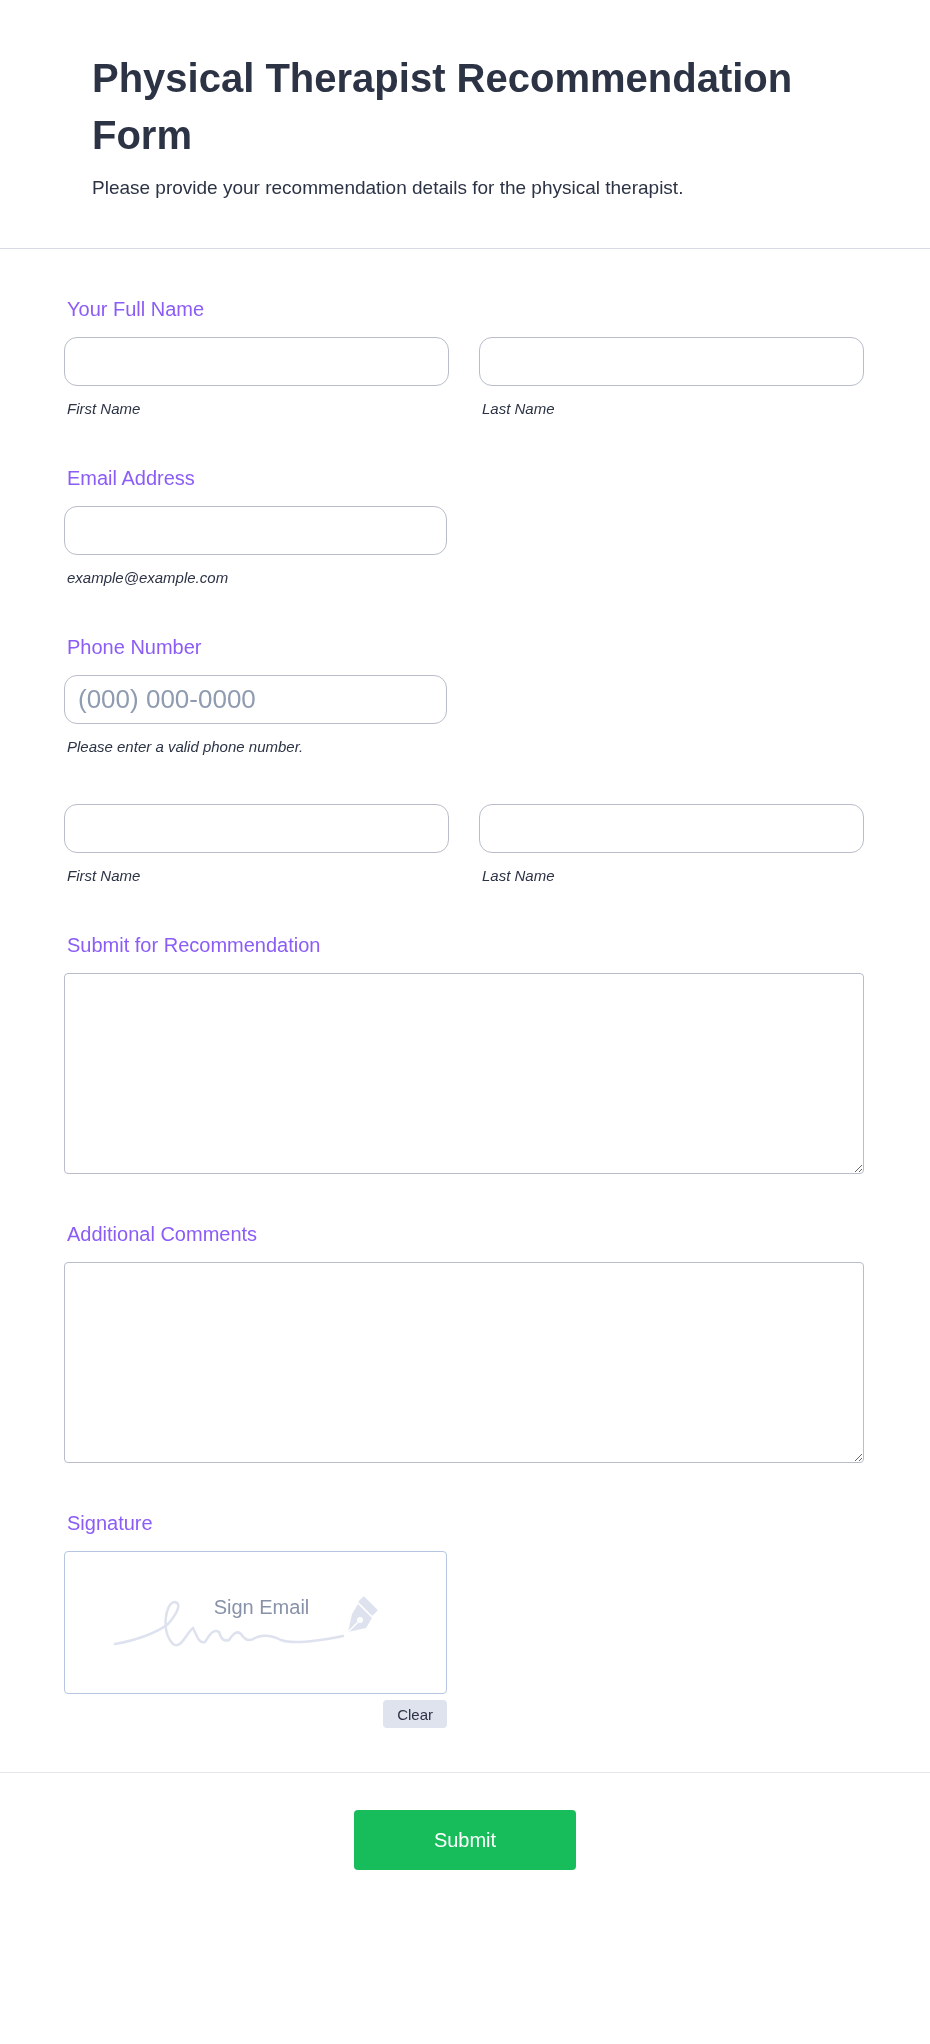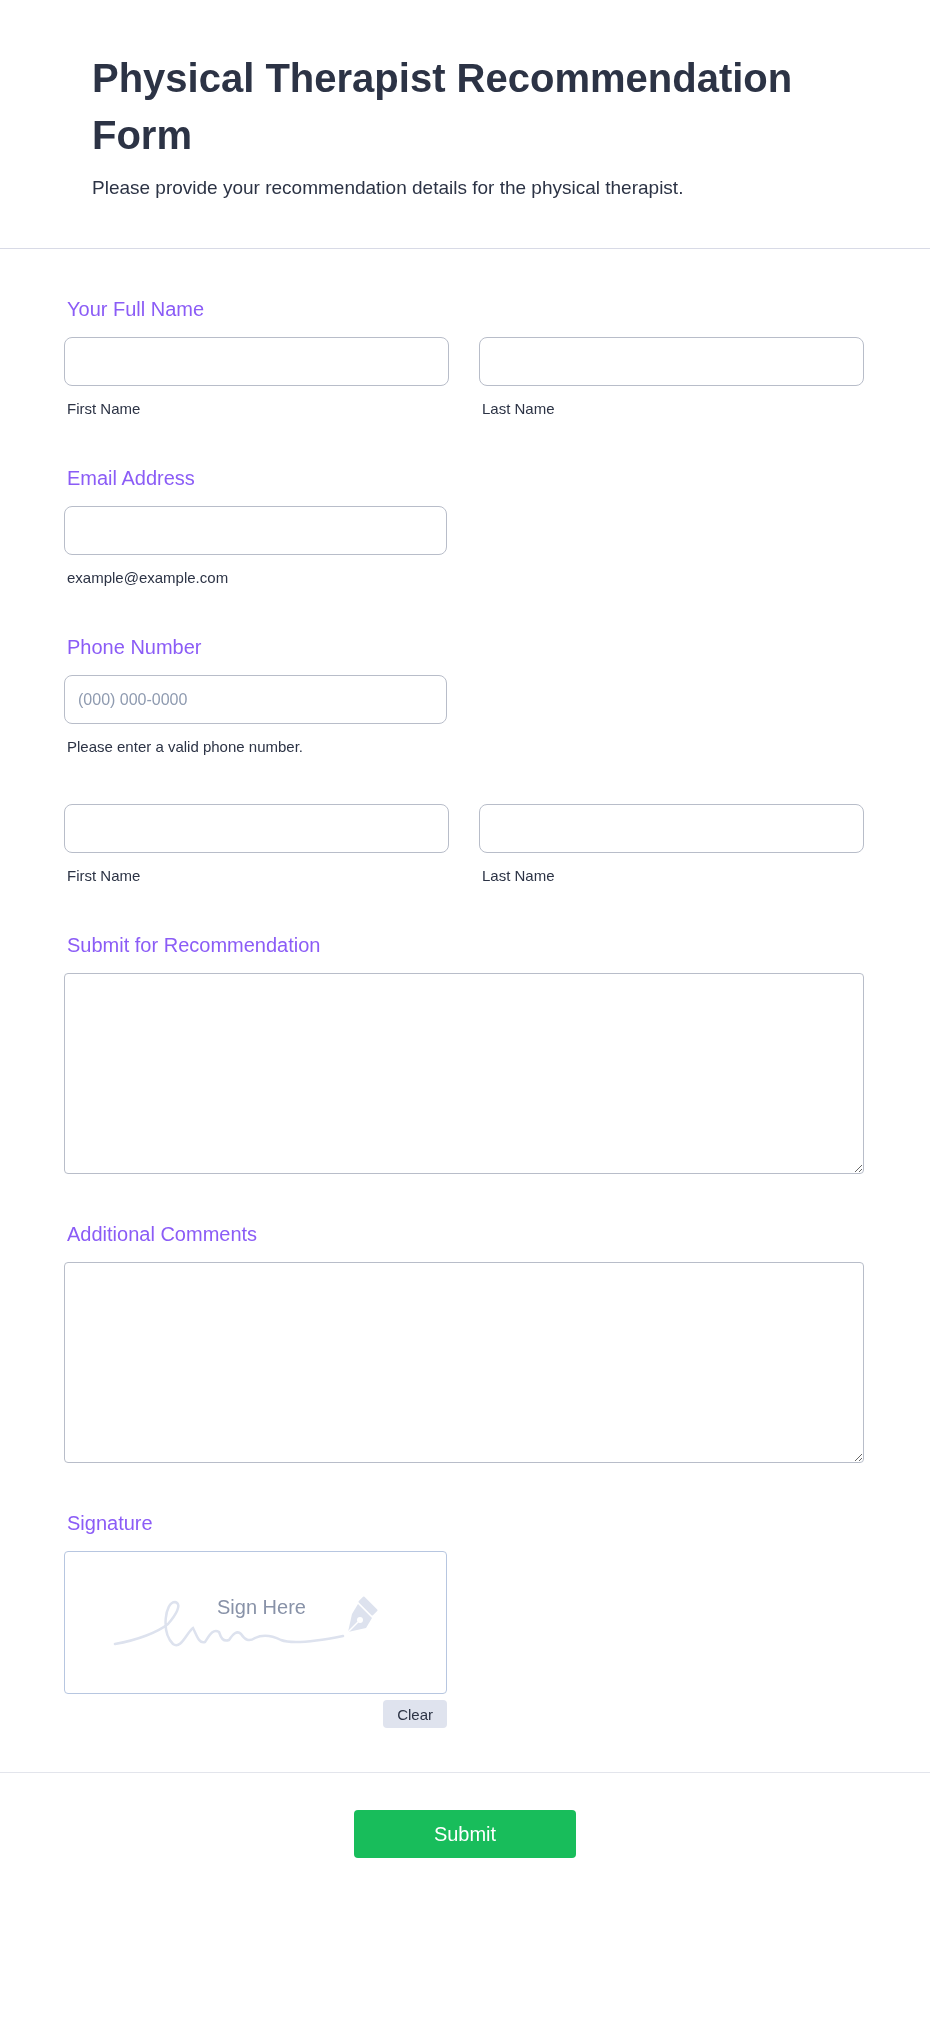--- a/index.html
+++ b/index.html
@@ -12,27 +12,27 @@
 
   .form { padding: 0 64px; }
   .field { padding-top: 48px; }
   .field-label { font-size: 20px; line-height: 24px; color: #8b5cf6; padding-left: 3px; margin-bottom: 16px; }
   .row { display: flex; gap: 30px; }
   .col { width: 385px; }
   .col-single { width: 383px; }
 
   .input {
     display: block; width: 100%; height: 49px;
-    border: 1px solid #b8bdc9; border-radius: 8px;
-    font-family: "Liberation Sans", sans-serif; font-size: 16px; color: #2c3345;
+    border: 1px solid #b8bdc9; border-radius: 13px;
+    font-family: "Liberation Sans", sans-serif; font-size: 26px; color: #2c3345;
     padding: 0 13px; background: #fff; outline: none;
   }
   .input::placeholder { color: #8f9bb0; }
 
-  .sublabel { font-size: 15px; line-height: 18px; color: #2c3345; padding-left: 3px; margin-top: 14px; }
+  .sublabel { font-size: 15px; line-height: 18px; color: #2c3345; padding-left: 3px; margin-top: 14px; font-style: italic; }
 
   .textarea {
     display: block; width: 800px; height: 201px;
     border: 1px solid #b8bdc9; border-radius: 4px;
     font-family: "Liberation Sans", sans-serif; font-size: 16px;
     padding: 10px; resize: vertical; background: #fff; outline: none;
   }
 
   .sig-wrap { width: 383px; }
   .sig-pad {
@@ -43,21 +43,21 @@
   .sig-art { position: absolute; left: 48px; top: 40px; }
   .sig-actions { display: flex; justify-content: flex-end; margin-top: 6px; }
   .clear-btn {
     background: #dfe3ee; border: none; border-radius: 4px; color: #2c3345;
     font-family: "Liberation Sans", sans-serif; font-size: 15px;
     padding: 0 14px; height: 28px; cursor: pointer;
   }
 
   .footer { margin-top: 44px; border-top: 1px solid #e3e5ec; padding: 37px 0 46px 0; display: flex; justify-content: center; }
   .submit-btn {
-    width: 222px; height: 48px; background: #18bd5b; color: #ffffff;
+    width: 222px; height: 60px; background: #18bd5b; color: #ffffff;
     border: none; border-radius: 4px; cursor: pointer;
     font-family: "Liberation Sans", sans-serif; font-size: 20px;
   }
 </style>
 </head>
 <body>
 
 <div class="header">
   <h1 class="title">Physical Therapist Recommendation Form</h1>
   <p class="subtitle">Please provide your recommendation details for the physical therapist.</p>
@@ -118,21 +118,21 @@
     <textarea class="textarea" style=""></textarea>
   </div>
 
   <div class="field">
     <div class="field-label">Signature</div>
     <div class="sig-wrap">
       <div class="sig-pad">
         <svg class="sig-art" width="280" height="70" viewBox="0 0 280 70">
           <path d="M2 52 C 25 48, 45 40, 55 32 C 62 24, 70 12, 62 10 C 52 10, 48 40, 60 52 C 68 58, 74 40, 80 36 C 84 44, 86 52, 92 50 C 96 44, 100 36, 106 40 C 108 46, 110 50, 116 48 C 120 42, 124 38, 128 42 C 132 48, 136 50, 142 46 C 150 42, 160 44, 168 48 C 178 52, 200 50, 230 44" fill="none" stroke="#dde2ee" stroke-width="2.5" stroke-linecap="round"></path>
         </svg>
-        <div class="sig-text">Sign Here</div>
+        <div class="sig-text">Sign Email</div>
         <svg style="position:absolute; left:277px; top:42px;" width="42" height="42" viewBox="0 0 42 42">
           <g fill="#dde2ee">
             <rect x="22" y="2" width="8" height="20" rx="1" transform="rotate(-45 26 12)"></rect>
             <path d="M16 10 L30 24 L24 34 L6 38 L10 20 Z"></path>
           </g>
           <circle cx="18" cy="26" r="3" fill="#ffffff"></circle>
           <line x1="6" y1="38" x2="16" y2="28" stroke="#ffffff" stroke-width="1.5"></line>
         </svg>
       </div>
       <div class="sig-actions">

